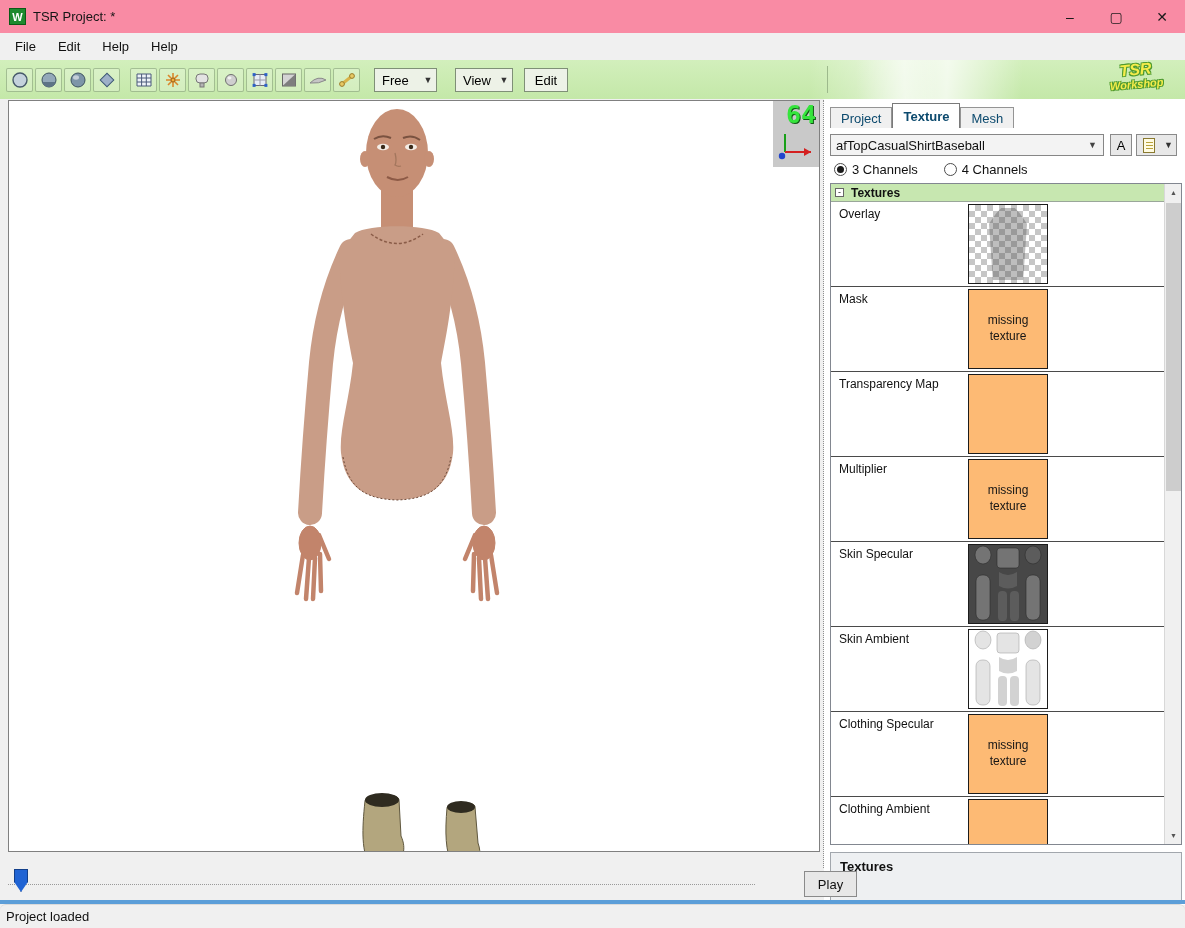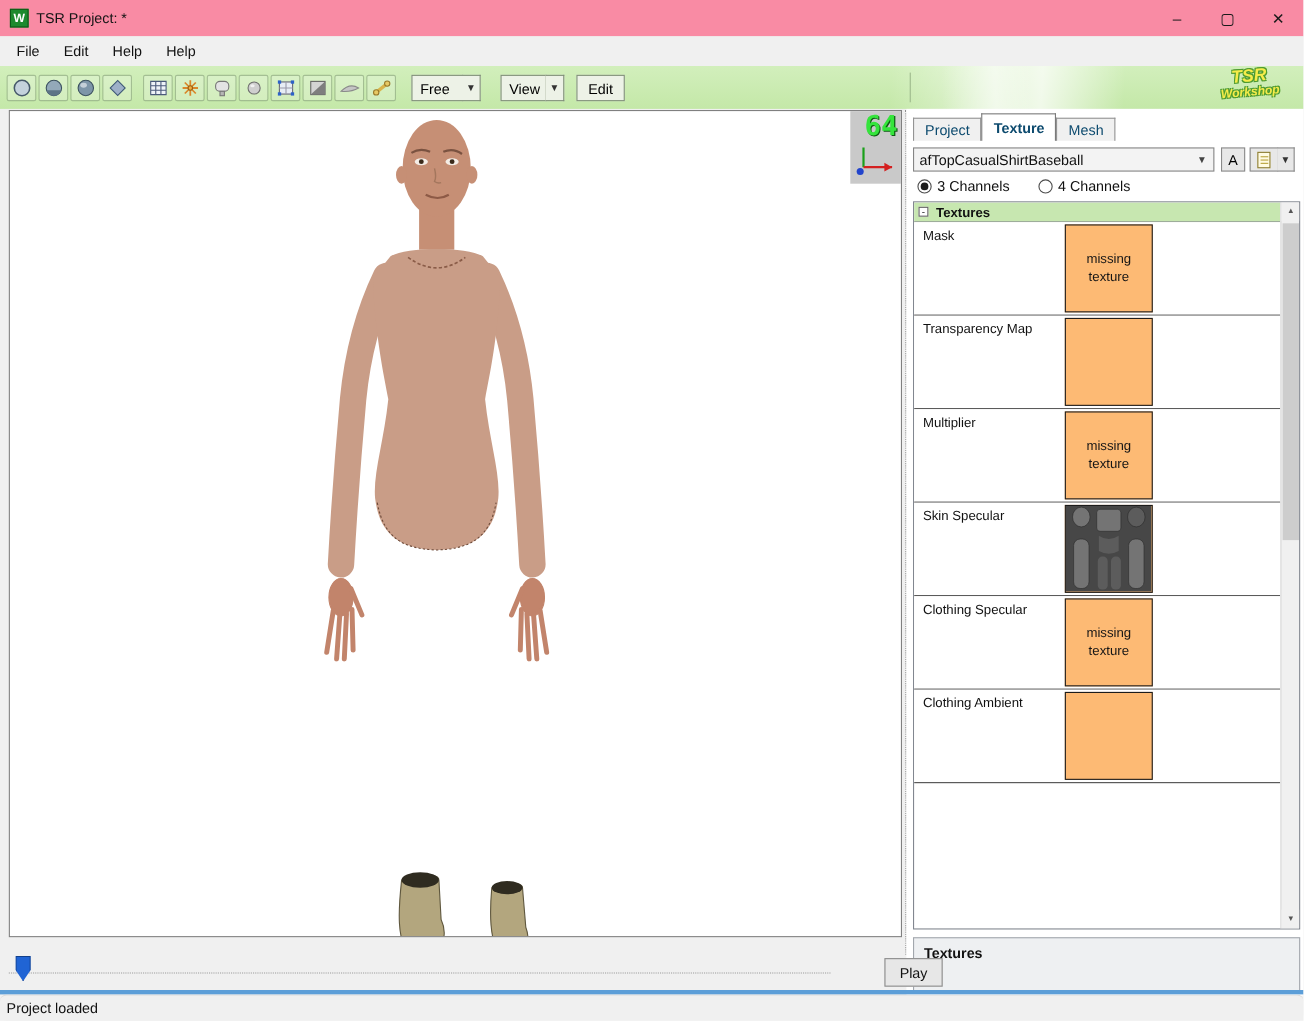--- a/index.html
+++ b/index.html
@@ -279,20 +279,26 @@
   </div>
 
   <div class="tex-panel">
     <div class="tex-scrollarea">
       <div class="tex-header">
         <span class="collapse-box">-</span>
         <span class="tex-header-title">Textures</span>
       </div>
       <div>
           <div class="tex-row">
+            <div class="tex-label">Overlay</div>
+            <div class="tex-thumb thumb-checkerboard">
+              <div class="checker-sil"></div>
+            </div>
+          </div>
+          <div class="tex-row">
             <div class="tex-label">Mask</div>
             <div class="tex-thumb thumb-missing">
               <div class="missing-text">missing texture</div>
             </div>
           </div>
           <div class="tex-row">
             <div class="tex-label">Transparency Map</div>
             <div class="tex-thumb thumb-white"></div>
           </div>
           <div class="tex-row">
@@ -311,20 +317,36 @@
                 <rect x="28" y="3" width="22" height="20" rx="3" fill="#747474" stroke="#2e2e2e" stroke-width="0.6"></rect>
                 <path d="M30 27 q9 6 18 0 v14 q-9 5 -18 0 z" fill="#5c5c5c"></path>
                 <rect x="7" y="30" width="14" height="45" rx="6" fill="#747474" stroke="#2e2e2e" stroke-width="0.6"></rect>
                 <rect x="57" y="30" width="14" height="45" rx="6" fill="#747474" stroke="#2e2e2e" stroke-width="0.6"></rect>
                 <rect x="29" y="46" width="9" height="30" rx="4" fill="#5c5c5c"></rect>
                 <rect x="41" y="46" width="9" height="30" rx="4" fill="#5c5c5c"></rect>
               </svg>
             </div>
           </div>
           <div class="tex-row">
+            <div class="tex-label">Skin Ambient</div>
+            <div class="tex-thumb thumb-skin-light">
+              <svg width="78" height="78" viewBox="0 0 78 78">
+                <rect width="78" height="78" fill="#ffffff"></rect>
+                <ellipse cx="14" cy="10" rx="8" ry="9" fill="#e4e4e4" stroke="#a6a6a6" stroke-width="0.6"></ellipse>
+                <ellipse cx="64" cy="10" rx="8" ry="9" fill="#d2d2d2" stroke="#a6a6a6" stroke-width="0.6"></ellipse>
+                <rect x="28" y="3" width="22" height="20" rx="3" fill="#e4e4e4" stroke="#a6a6a6" stroke-width="0.6"></rect>
+                <path d="M30 27 q9 6 18 0 v14 q-9 5 -18 0 z" fill="#d2d2d2"></path>
+                <rect x="7" y="30" width="14" height="45" rx="6" fill="#e4e4e4" stroke="#a6a6a6" stroke-width="0.6"></rect>
+                <rect x="57" y="30" width="14" height="45" rx="6" fill="#e4e4e4" stroke="#a6a6a6" stroke-width="0.6"></rect>
+                <rect x="29" y="46" width="9" height="30" rx="4" fill="#d2d2d2"></rect>
+                <rect x="41" y="46" width="9" height="30" rx="4" fill="#d2d2d2"></rect>
+              </svg>
+            </div>
+          </div>
+          <div class="tex-row">
             <div class="tex-label">Clothing Specular</div>
             <div class="tex-thumb thumb-missing">
               <div class="missing-text">missing texture</div>
             </div>
           </div>
           <div class="tex-row">
             <div class="tex-label">Clothing Ambient</div>
             <div class="tex-thumb thumb-white"></div>
           </div>
         </div>

